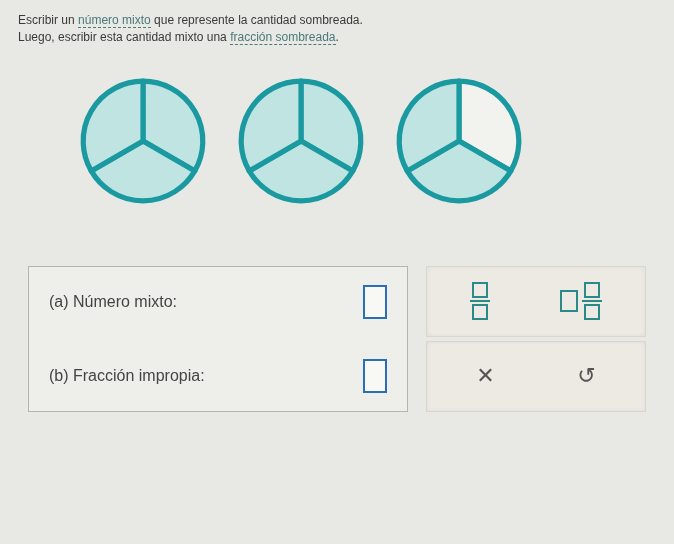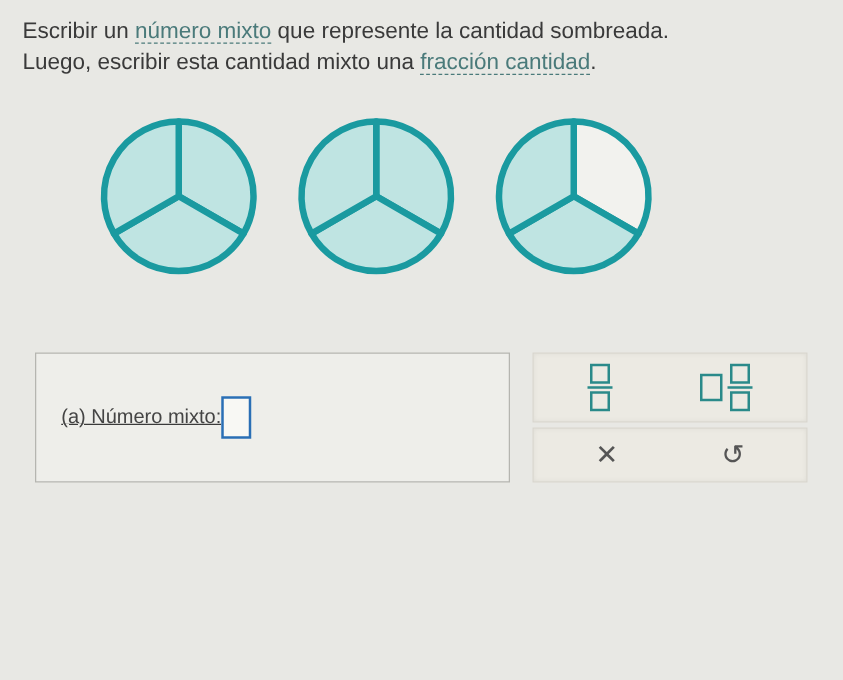--- a/index.html
+++ b/index.html
@@ -5,21 +5,21 @@
   * { box-sizing: border-box; margin: 0; padding: 0; }
   body {
     width: 674px;
     height: 544px;
     background: #e8e8e4;
     font-family: Arial, Helvetica, sans-serif;
     padding: 12px 18px;
     color: #3a3a3a;
   }
   .instructions {
-    font-size: 18px;
+    font-size: 12px;
     line-height: 1.4;
     margin-bottom: 30px;
   }
   .term {
     color: #4a7a7a;
     border-bottom: 1px dashed #4a7a7a;
     cursor: help;
   }
   .circles-row {
     display: flex;
@@ -37,23 +37,22 @@
     gap: 18px;
     align-items: stretch;
     padding: 0 10px;
   }
   .answer-box {
     border: 1px solid #b5b5b0;
     background: #eeeeea;
     flex: 1;
     padding: 18px 20px;
     display: flex;
-    flex-direction: row;
+    flex-direction: column;
     gap: 40px;
-    text-decoration: underline;
   }
   .answer-row {
     display: flex;
     align-items: center;
     justify-content: space-between;
     font-size: 16px;
     color: #444;
   }
   .input-placeholder {
     width: 24px;
@@ -105,21 +104,21 @@
     color: #555;
     cursor: pointer;
     user-select: none;
   }
 </style>
 </head>
 <body>
 
 <div class="instructions">
   <span>Escribir un </span><span class="term">número mixto</span><span> que represente la cantidad sombreada.</span><br>
-  <span>Luego, escribir esta cantidad mixto una </span><span class="term">fracción cantidad</span><span>.</span>
+  <span>Luego, escribir esta cantidad mixto una </span><span class="term">fracción sombreada</span><span>.</span>
 </div>
 
 <div class="circles-row" id="circles-row">
     <div class="circle-wrap"><svg viewBox="0 0 100 100" width="130" height="130">
         <path d="M 50 50 L 50 4 A 46 46 0 0 1 89.83716857408419 73 Z" fill="#bfe4e2" stroke="#1a9aa0" stroke-width="4" stroke-linejoin="round"></path>
         <path d="M 50 50 L 89.83716857408419 73 A 46 46 0 0 1 10.162831425915819 73 Z" fill="#bfe4e2" stroke="#1a9aa0" stroke-width="4" stroke-linejoin="round"></path>
         <path d="M 50 50 L 10.162831425915819 73 A 46 46 0 0 1 49.99999999999999 4 Z" fill="#bfe4e2" stroke="#1a9aa0" stroke-width="4" stroke-linejoin="round"></path>
       </svg></div>
     <div class="circle-wrap"><svg viewBox="0 0 100 100" width="130" height="130">
         <path d="M 50 50 L 50 4 A 46 46 0 0 1 89.83716857408419 73 Z" fill="#bfe4e2" stroke="#1a9aa0" stroke-width="4" stroke-linejoin="round"></path>
@@ -130,20 +129,24 @@
         <path d="M 50 50 L 50 4 A 46 46 0 0 1 89.83716857408419 73 Z" fill="#f2f2ee" stroke="#1a9aa0" stroke-width="4" stroke-linejoin="round"></path>
         <path d="M 50 50 L 89.83716857408419 73 A 46 46 0 0 1 10.162831425915819 73 Z" fill="#bfe4e2" stroke="#1a9aa0" stroke-width="4" stroke-linejoin="round"></path>
         <path d="M 50 50 L 10.162831425915819 73 A 46 46 0 0 1 49.99999999999999 4 Z" fill="#bfe4e2" stroke="#1a9aa0" stroke-width="4" stroke-linejoin="round"></path>
       </svg></div>
   </div>
 
 <div class="answer-area">
   <div class="answer-box">
     <div class="answer-row">
       <span>(a)  Número mixto:</span>
+      <div class="input-placeholder"></div>
+    </div>
+    <div class="answer-row">
+      <span>(b)  Fracción impropia:</span>
       <div class="input-placeholder"></div>
     </div>
   </div>
 
   <div class="tool-panel">
     <div class="tool-row">
       <div class="frac-template">
         <div class="frac-box"></div>
         <div class="frac-bar"></div>
         <div class="frac-box"></div>

